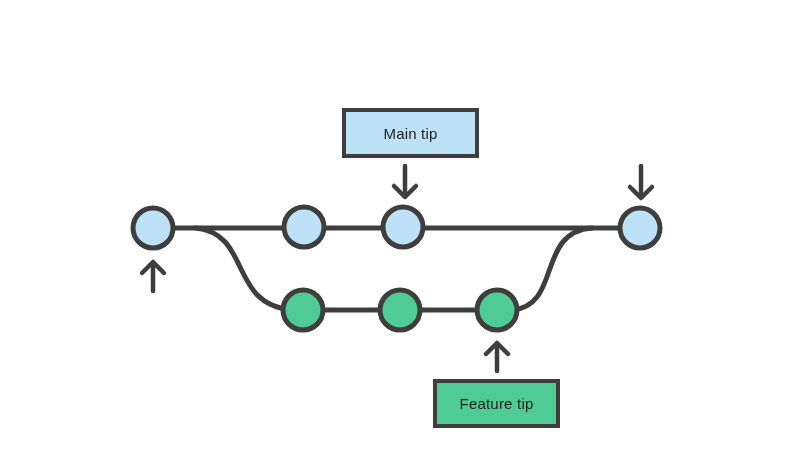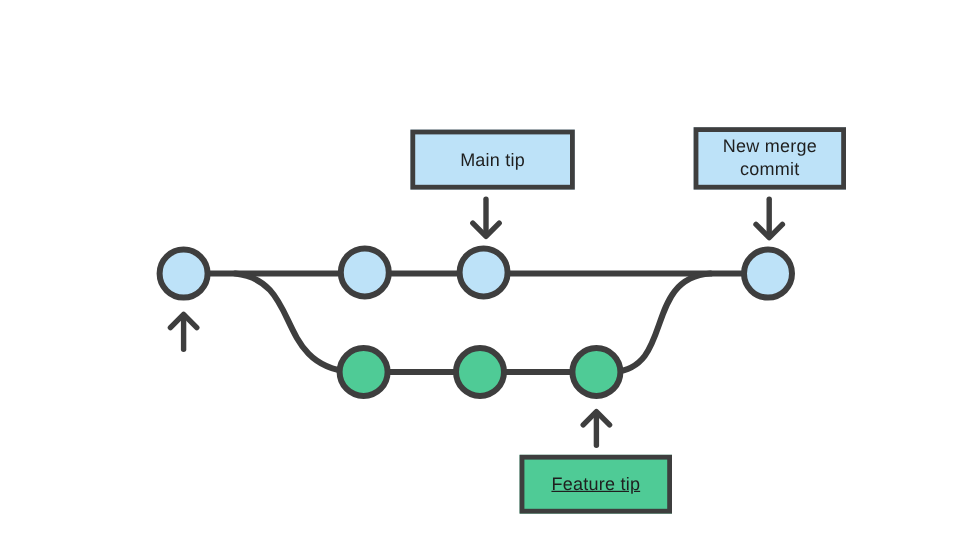--- a/index.html
+++ b/index.html
@@ -37,21 +37,21 @@
     color:var(--text);
     letter-spacing:.2px;
   }
   .label-box.blue{background:var(--label-blue-fill);}
   .label-box.green{background:var(--label-green-fill);}
   .label-box span{display:block;max-width:100px;}
 
   #label-main-tip{left:342px;top:108px;width:137px;height:50px;justify-content:center;}
   #label-new-merge{left:578px;top:106px;width:127px;height:52px;}
   #label-common-base{left:90px;top:297px;width:128px;height:51px;}
-  #label-feature-tip{left:433px;top:379px;width:127px;height:49px;text-decoration:underline;}
+  #label-feature-tip{left:433px;top:379px;width:127px;height:49px;}
 </style>
 </head>
 <body>
 
 <div class="stage">
 
   <svg class="diagram-svg" width="800" height="458" viewBox="0 0 800 458">
 
     <line class="branch-line" x1="153" y1="228" x2="640" y2="228"></line>
     <path class="branch-line" d="M 196 228 C 252 234, 228 304, 292 310"></path>
@@ -82,22 +82,19 @@
     <g>
       <path class="arrow" d="M 497 371 L 497 345"></path>
       <path class="arrow" d="M 486 354 L 497 343 L 508 354"></path>
     </g>
   </svg>
 
   <div id="label-main-tip" class="label-box blue">
     <span>Main tip</span>
   </div>
 
-  <div id="label-new-merge" class="label-box blue">
-    <span>New merge commit</span>
-  </div>
 
 
   <div id="label-feature-tip" class="label-box green">
     <span>Feature tip</span>
   </div>
 
 </div>
 
 </body></html>

